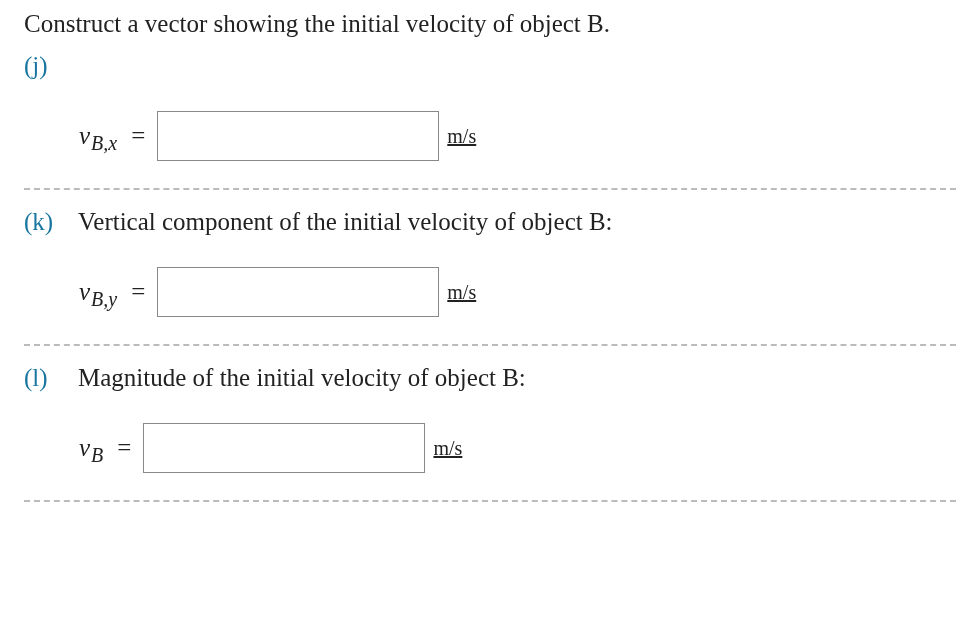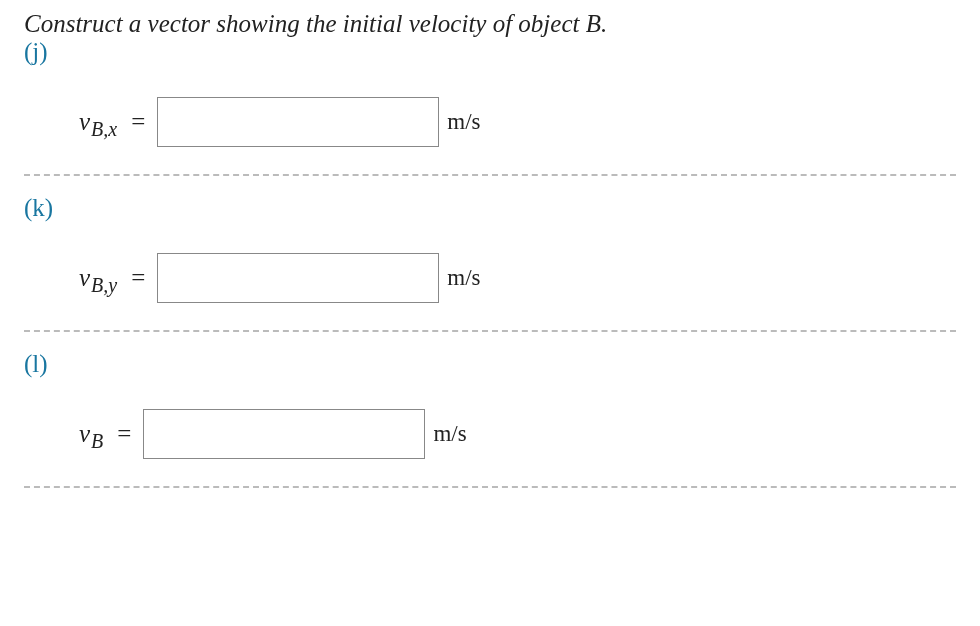--- a/index.html
+++ b/index.html
@@ -9,22 +9,22 @@
     }
     body {
       font-family: Georgia, 'Times New Roman', serif;
       font-size: 24px;
       color: #222;
       background: #fff;
       padding: 10px 24px;
       width: 980px;
     }
     .intro-text {
+      margin-bottom: 14px;
       font-size: 25px;
-      font-style: italic;
     }
     .question-block {
       margin-bottom: 0;
     }
     .question-header {
       display: flex;
       align-items: baseline;
       margin-bottom: 28px;
       font-size: 25px;
     }
@@ -68,21 +68,22 @@
       width: 282px;
       height: 50px;
       border: 1.5px solid #888;
       background: #fff;
       font-size: 24px;
       padding: 4px 8px;
       font-family: inherit;
     }
     .unit {
       margin-left: 8px;
-      font-size: 23px;
+      font-size: 20px;
+      text-decoration: underline;
     }
     .divider {
       border: none;
       border-top: 2px dashed #bbb;
       margin: 10px 0 18px 0;
     }
   </style>
 </head>
 <body>
 
@@ -101,37 +102,39 @@
     <input class="input-box" type="text" value="" style="">
     <span class="unit">m/s</span>
   </div>
 </div>
 
 <hr class="divider">
 
 <div class="question-block">
   <div class="question-header">
     <span class="question-label">(k)</span>
+    <span class="question-text">Vertical component of the initial velocity of object B:</span>
   </div>
   <div class="equation-row">
     <span class="var-container">
       <span class="var-main">v</span>
       <span class="var-sub">B,y</span>
     </span>
     <span class="equals">=</span>
     <input class="input-box" type="text" value="" style="">
     <span class="unit">m/s</span>
   </div>
 </div>
 
 <hr class="divider">
 
 <div class="question-block">
   <div class="question-header">
     <span class="question-label">(l)</span>
+    <span class="question-text">Magnitude of the initial velocity of object B:</span>
   </div>
   <div class="equation-row">
     <span class="var-container">
       <span class="var-main">v</span>
       <span class="var-sub">B</span>
     </span>
     <span class="equals">=</span>
     <input class="input-box" type="text" value="" style="">
     <span class="unit">m/s</span>
   </div>

